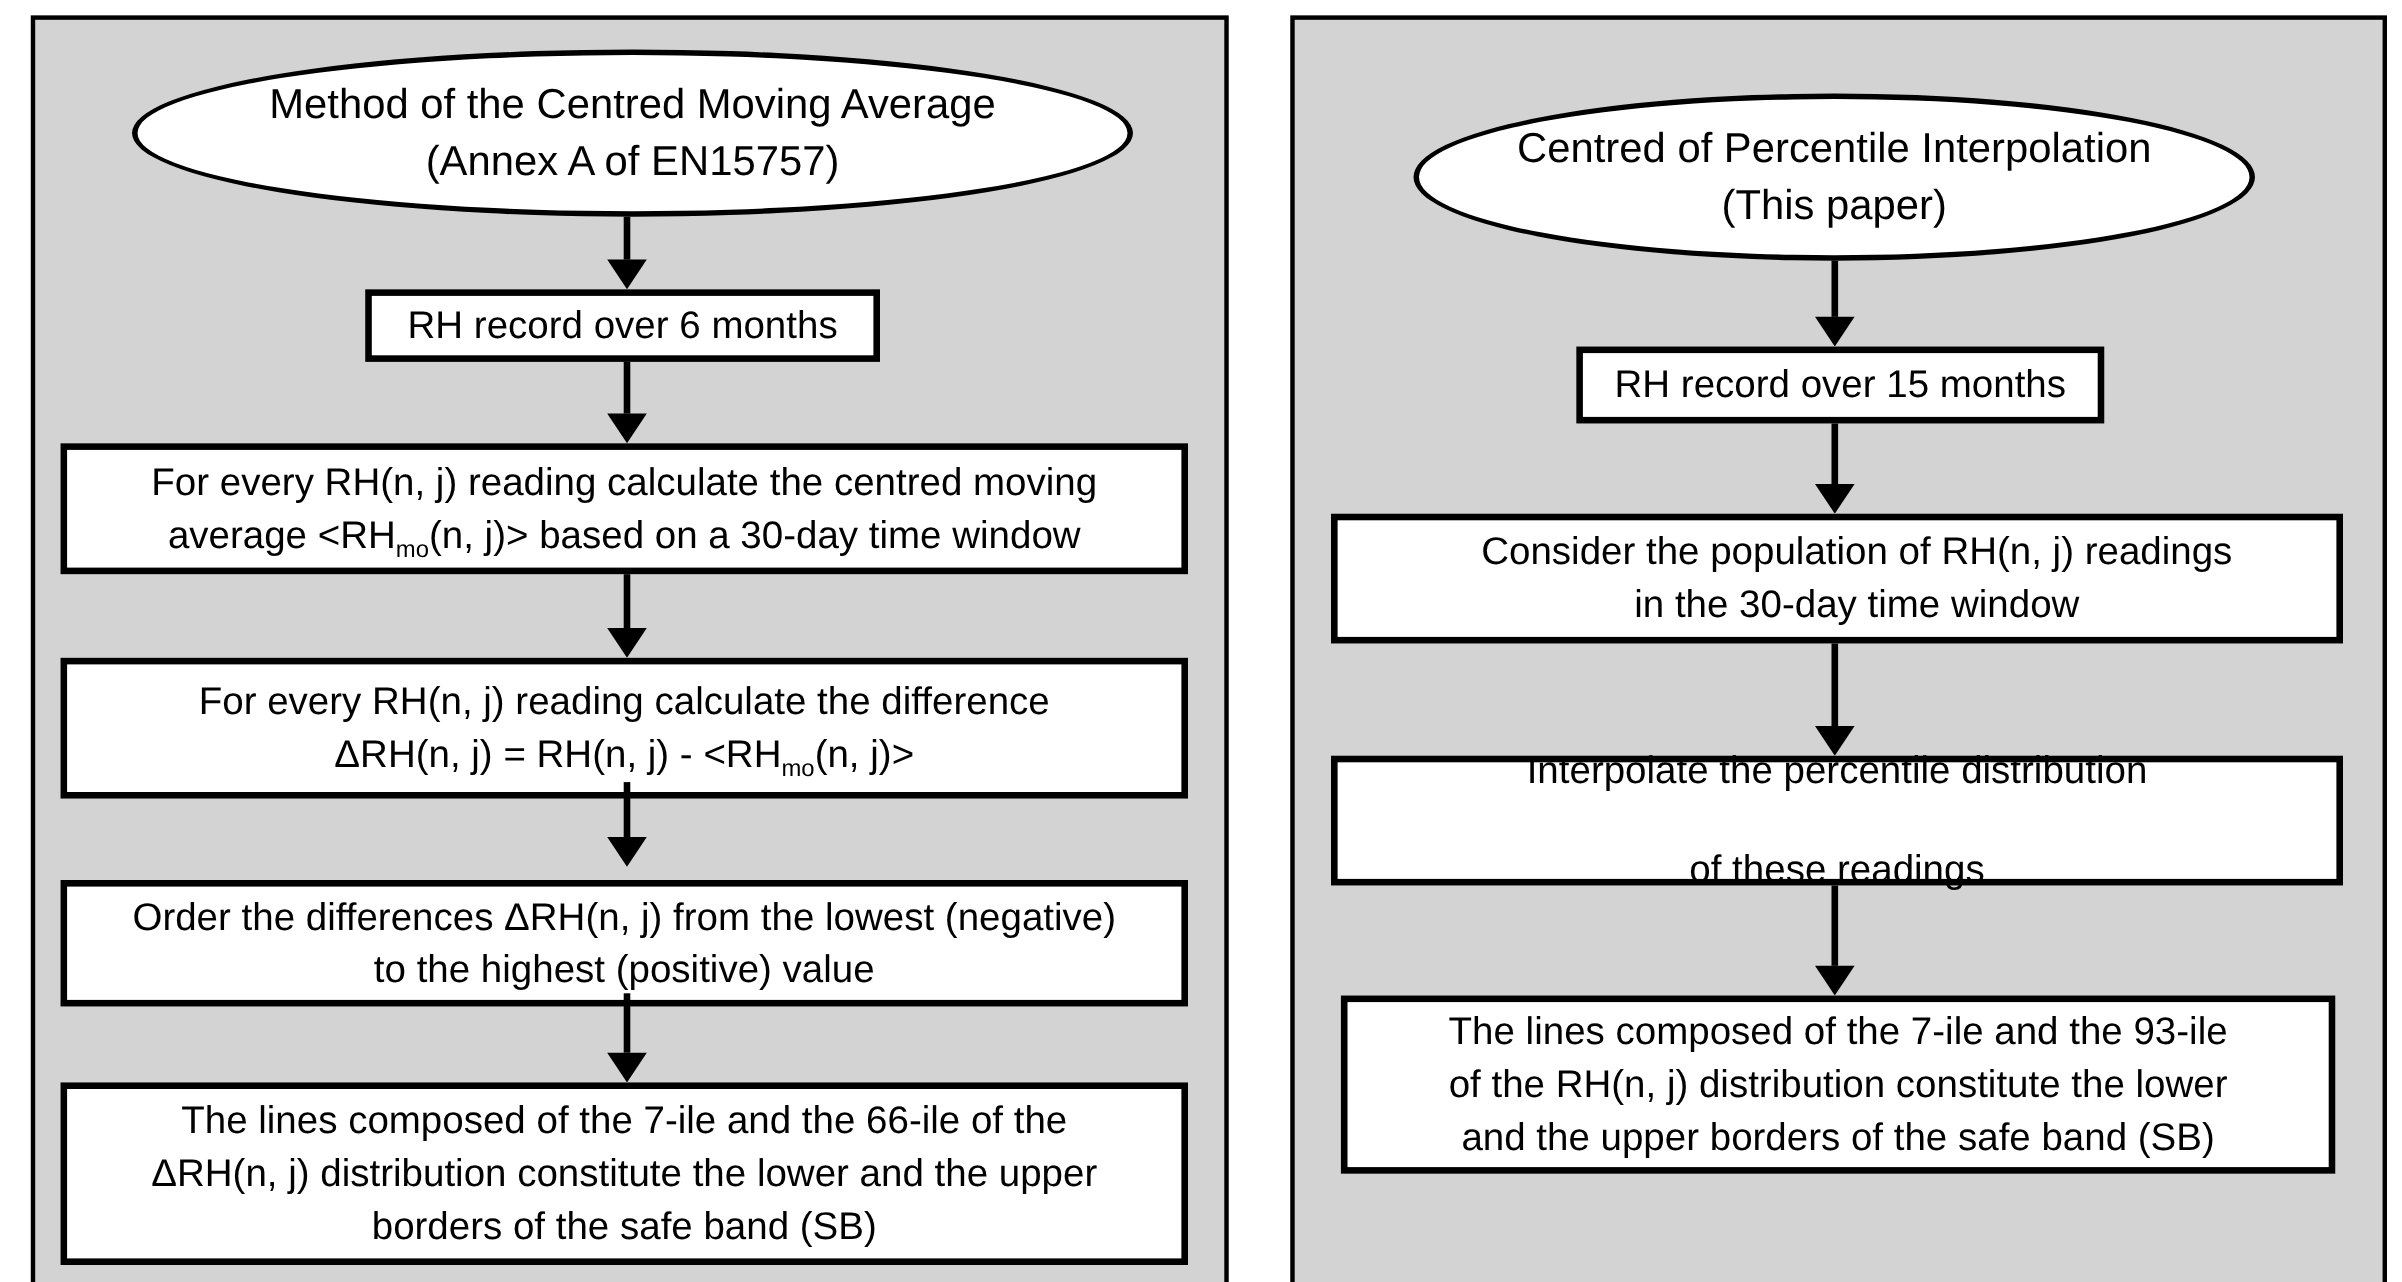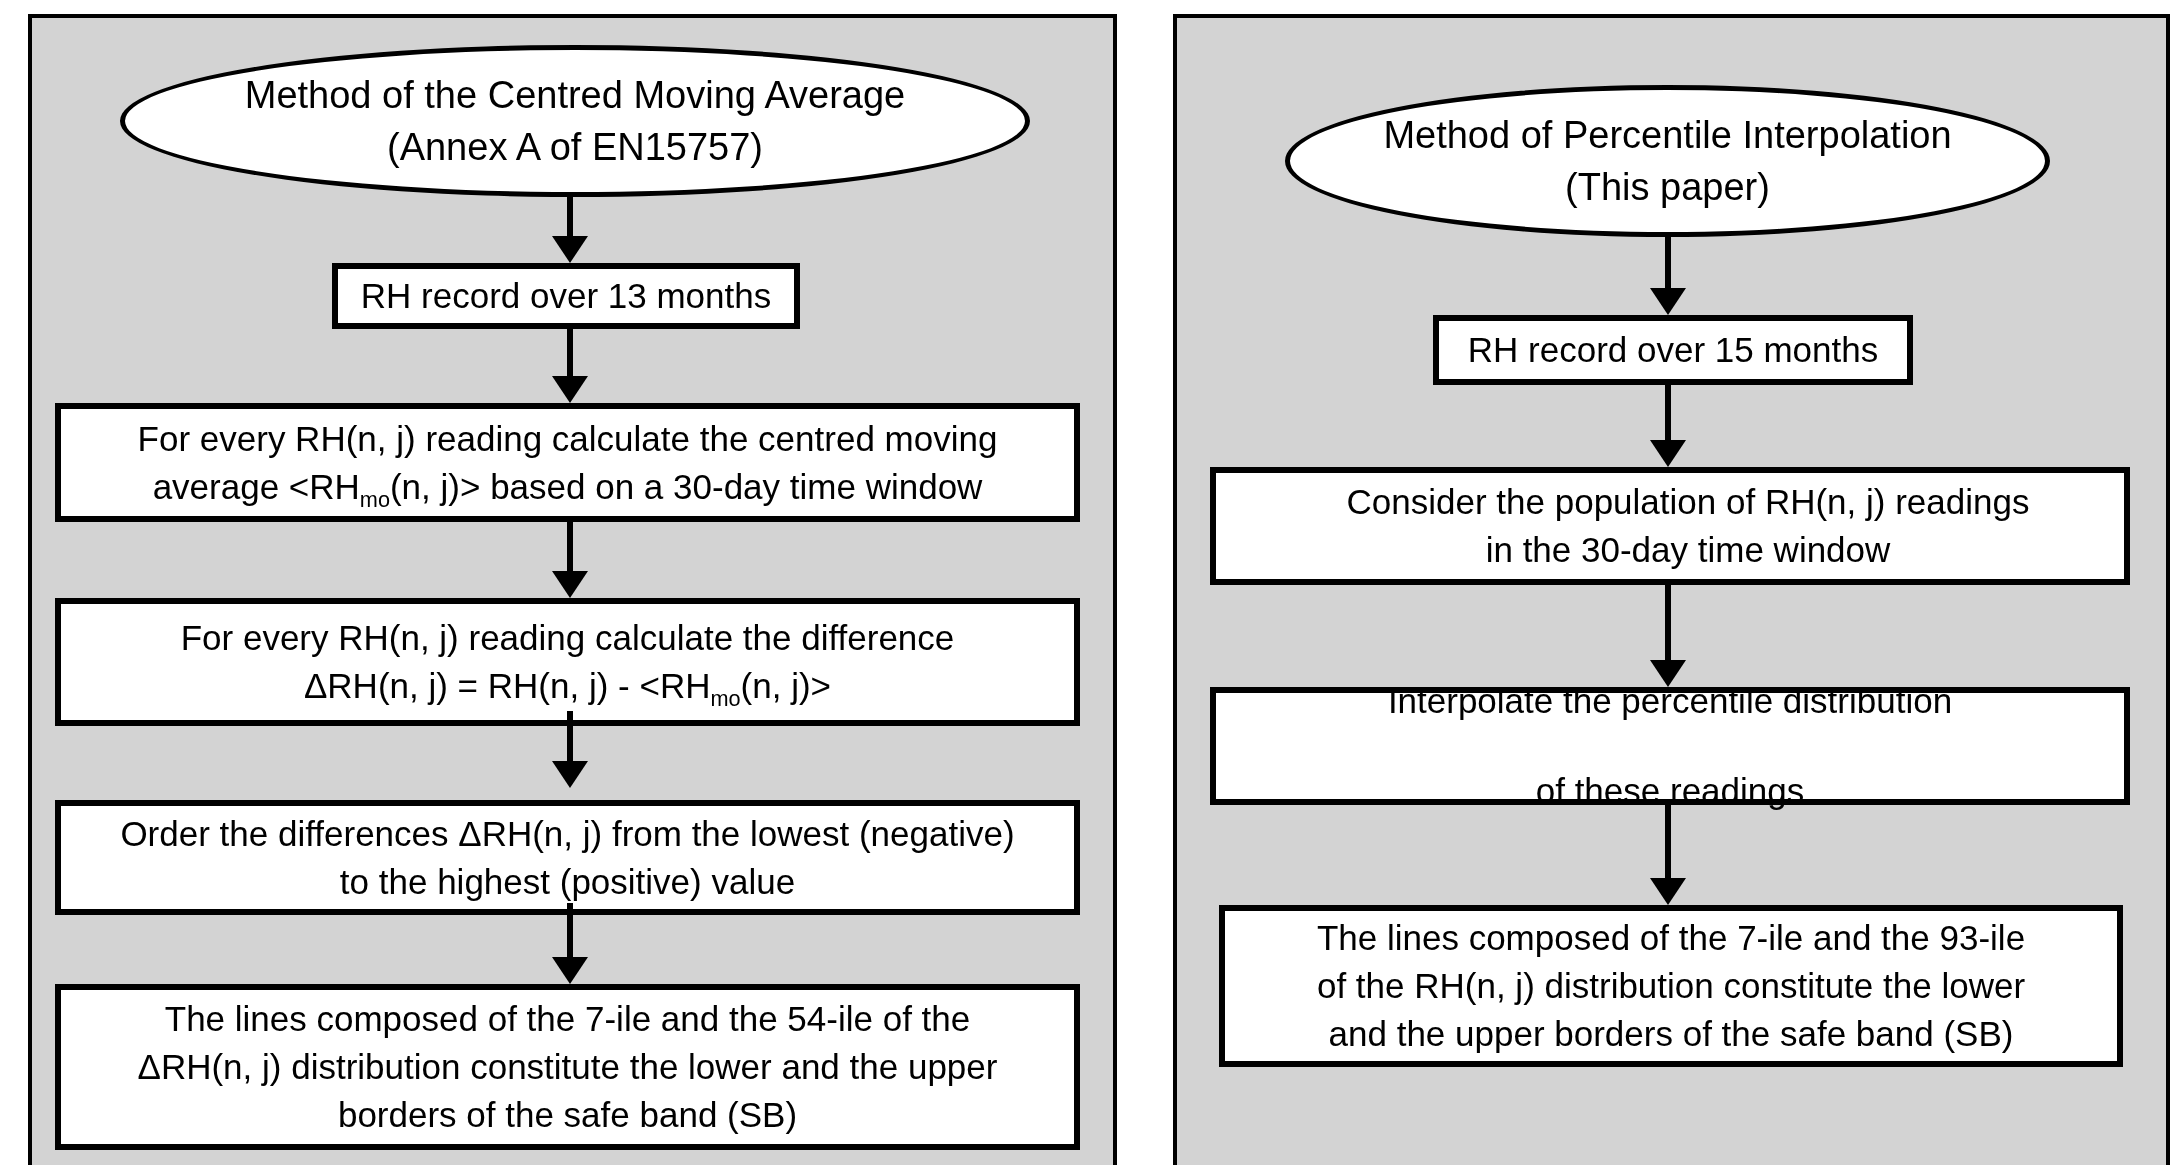--- a/index.html
+++ b/index.html
@@ -97,21 +97,21 @@
     <div class="line">Method of the Centred Moving Average</div>
     <div class="line">(Annex A of EN15757)</div>
   </div>
 
   <div id="l-arrow1" class="arrow">
     <div class="arrow-line"></div>
     <div class="arrow-head"></div>
   </div>
 
   <div id="l-box1" class="node box">
-    <div class="line">RH record over 13 months</div>
+    <div class="line">RH record over 6 months</div>
   </div>
 
   <div id="l-arrow2" class="arrow">
     <div class="arrow-line"></div>
     <div class="arrow-head"></div>
   </div>
 
   <div id="l-box2" class="node box">
     <div class="line">For every RH(n, j) reading calculate the centred moving</div>
     <div class="line"><span>average &lt;RH</span><sub>mo</sub><span>(n, j)&gt; based on a 30-day time window</span></div>
@@ -136,31 +136,31 @@
     <div class="line">Order the differences ΔRH(n, j) from the lowest (negative)</div>
     <div class="line">to the highest (positive) value</div>
   </div>
 
   <div id="l-arrow5" class="arrow">
     <div class="arrow-line"></div>
     <div class="arrow-head"></div>
   </div>
 
   <div id="l-box5" class="node box">
-    <div class="line">The lines composed of the 7-ile and the 54-ile of the</div>
+    <div class="line">The lines composed of the 7-ile and the 66-ile of the</div>
     <div class="line">ΔRH(n, j) distribution constitute the lower and the upper</div>
     <div class="line">borders of the safe band (SB)</div>
   </div>
 
 </div>
 
 <div id="right-panel" class="panel">
 
   <div id="r-ellipse" class="node ellipse">
-    <div class="line">Method of Percentile Interpolation</div>
+    <div class="line">Centred of Percentile Interpolation</div>
     <div class="line">(This paper)</div>
   </div>
 
   <div id="r-arrow1" class="arrow">
     <div class="arrow-line"></div>
     <div class="arrow-head"></div>
   </div>
 
   <div id="r-box1" class="node box">
     <div class="line">RH record over 15 months</div>

